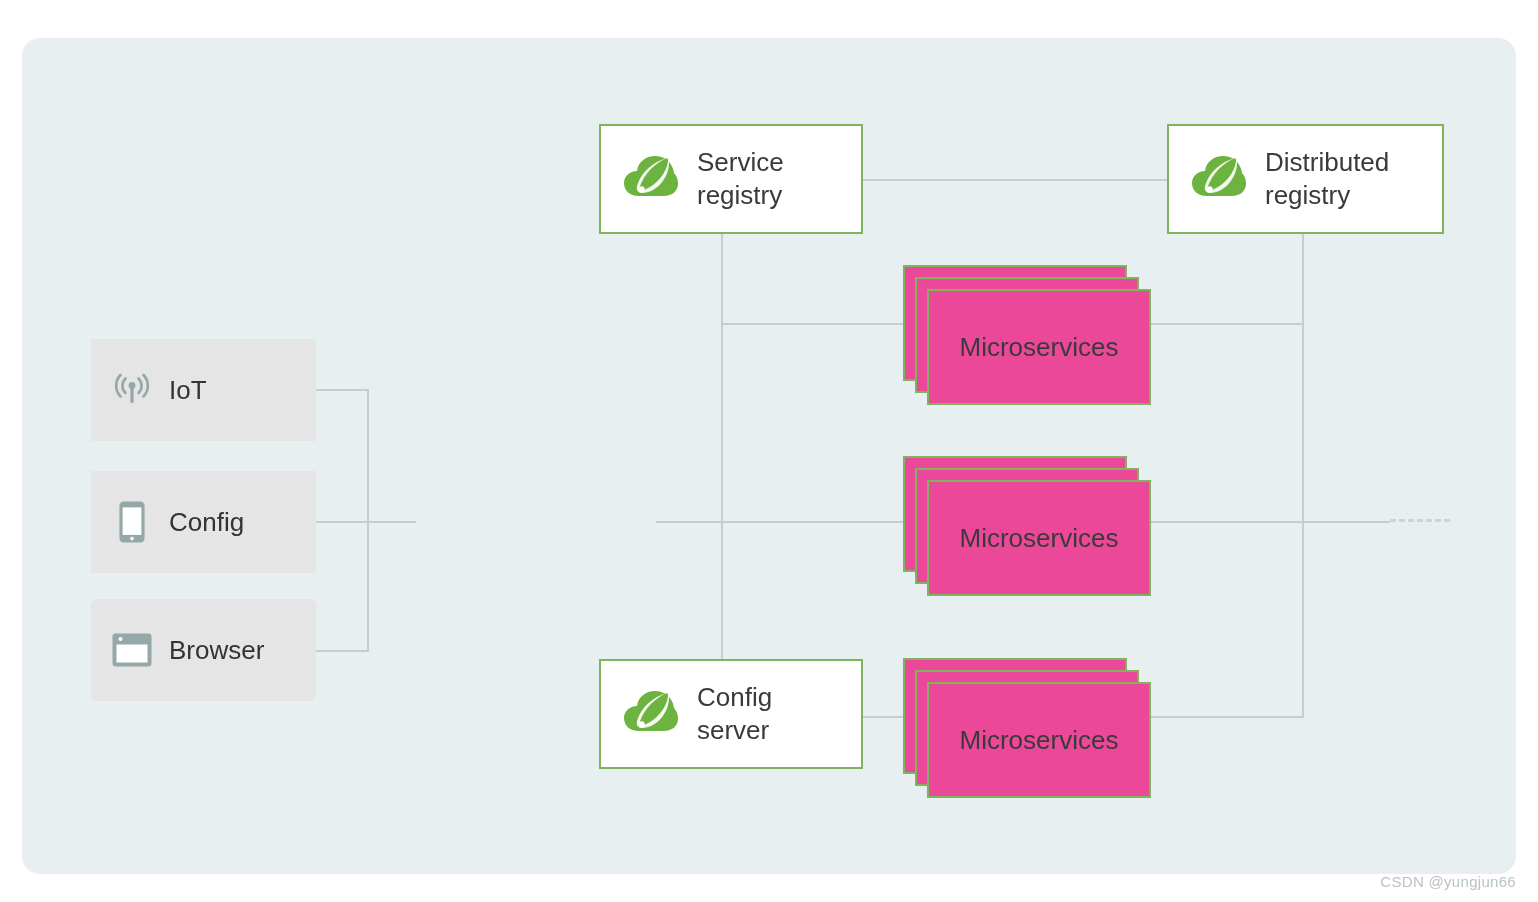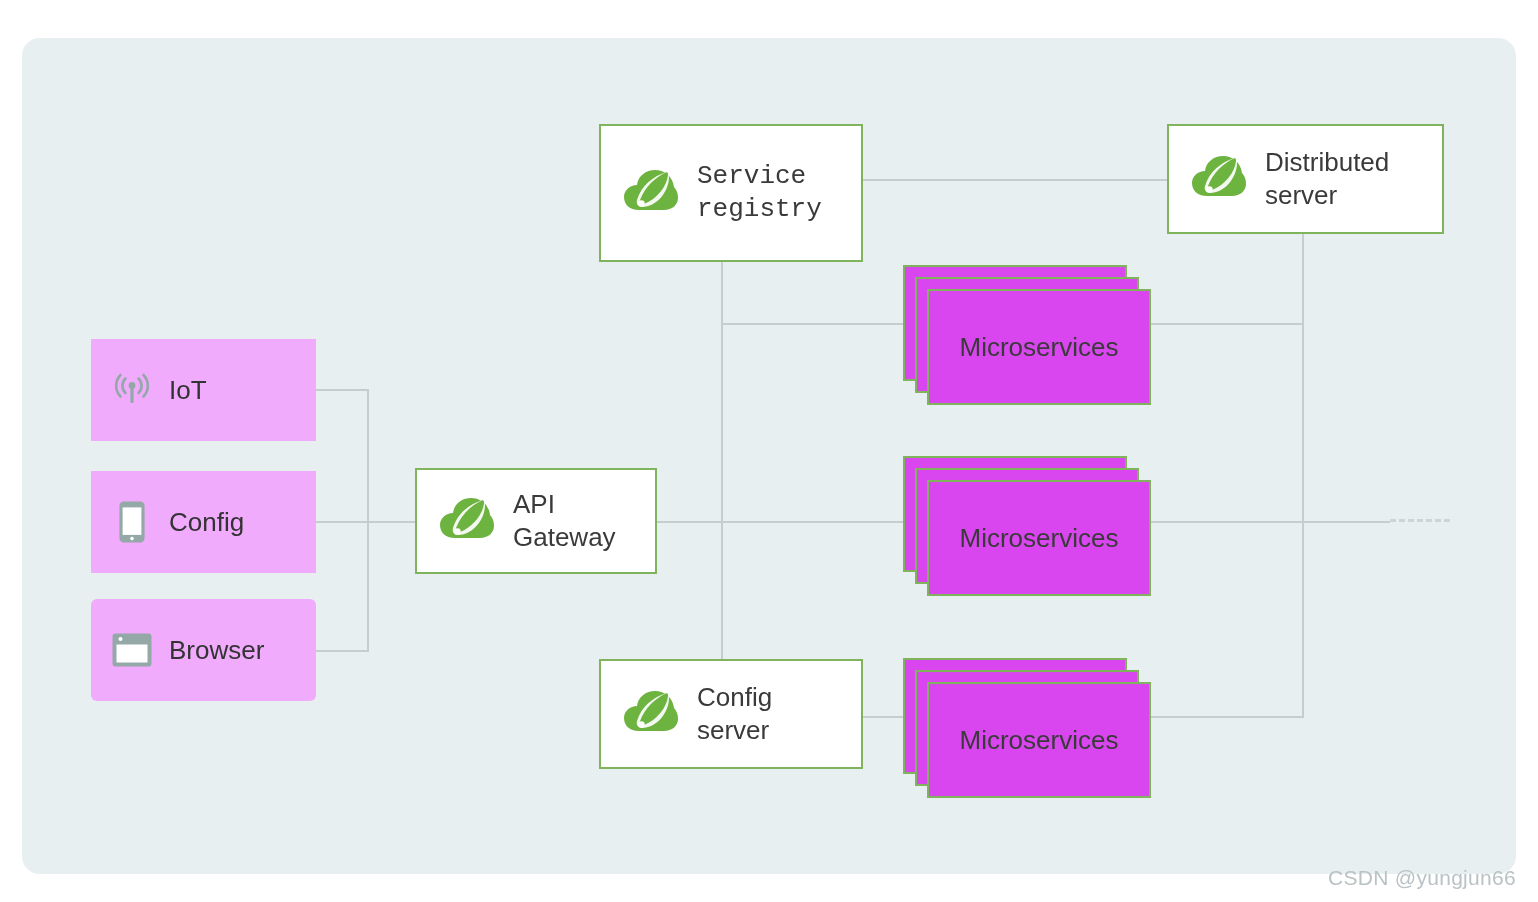--- a/index.html
+++ b/index.html
@@ -59,21 +59,21 @@
     flex: 0 0 auto;
     margin-left: 22px;
     margin-right: 18px;
   }
   
   .client {
     position: absolute;
     left: 91px;
     width: 225px;
     height: 102px;
-    background: #f0abfc;
+    background: #e5e5e5;
     border: none;
     box-sizing: border-box;
     display: flex;
     align-items: center;
   }
   .client .cicon {
     flex: 0 0 auto;
     margin-left: 20px;
     margin-right: 16px;
     display: flex;
@@ -86,21 +86,21 @@
     font-size: 26px;
   }
   
   .stack {
     position: absolute;
     width: 248px;
     height: 140px;
   }
   .stack .card {
     position: absolute;
-    background: #d946ef;
+    background: #ec4899;
     border: 2px solid #7fb45c;
     box-sizing: border-box;
     width: 224px;
     height: 116px;
   }
   .stack .card.c1 { left: 0px;  top: 0px; }
   .stack .card.c2 { left: 12px; top: 12px; }
   .stack .card.c3 {
     left: 24px; top: 24px;
     display: flex;
@@ -109,21 +109,21 @@
   }
   .stack .label {
     color: #3a3a3a;
     font-size: 26px;
   }
   .watermark {
     position: absolute;
     right: 22px;
     bottom: 12px;
     color: #b9c2c4;
-    font-size: 21px;
+    font-size: 15px;
     letter-spacing: 0.3px;
   }
 </style>
 </head>
 <body>
 
 <div id="canvas">
 
   <div class="panel"></div>
 
@@ -185,34 +185,22 @@
     <span class="cicon">
       <svg width="42" height="36" viewBox="0 0 42 36" aria-hidden="true">
         <rect x="1.5" y="1.5" width="39" height="33" rx="3" fill="#94a8a8"></rect>
         <rect x="5.5" y="12.5" width="31" height="18" fill="#ffffff"></rect>
         <circle cx="9.5" cy="7" r="2" fill="#ffffff"></circle>
       </svg>
     </span>
     <span class="label">Browser</span>
   </div>
 
-  <div class="node" style="left:415px; top:468px; width:242px; height:106px;">
-    <span class="spring-logo">
-      <svg width="56" height="50" viewBox="0 0 56 50" aria-hidden="true">
-        <path d="M16 44 C6 44 1 38 1 31 C1 24 7 19 14 19 C15 10 23 4 32 4 C42 4 50 11 51 21 C54 24 55 28 55 32 C55 39 49 44 41 44 Z" fill="#6DB33F"></path>
-        <path d="M44 6 C30 10 18 20 14 34 C13 38 15 41 19 41 C33 41 46 26 46 11 C46 9 45 7 44 6 Z" fill="#ffffff" opacity="0.92"></path>
-        <path d="M44 6 C32 11 22 21 17 34 C16 37 18 39 21 38 C34 33 44 20 45 9 C45 8 45 7 44 6 Z" fill="#6DB33F"></path>
-        <circle cx="18.5" cy="37.5" r="3.2" fill="#ffffff"></circle>
-      </svg>
-    </span>
-    <span class="label">API
-Gateway</span>
-  </div>
-
-  <div class="node" style="left:599px; top:124px; width:264px; height:138px;font-family:Liberation Mono, monospace;">
+
+  <div class="node" style="left:599px; top:124px; width:264px; height:110px;">
     <span class="spring-logo">
       <svg width="56" height="50" viewBox="0 0 56 50" aria-hidden="true">
         <path d="M16 44 C6 44 1 38 1 31 C1 24 7 19 14 19 C15 10 23 4 32 4 C42 4 50 11 51 21 C54 24 55 28 55 32 C55 39 49 44 41 44 Z" fill="#6DB33F"></path>
         <path d="M44 6 C30 10 18 20 14 34 C13 38 15 41 19 41 C33 41 46 26 46 11 C46 9 45 7 44 6 Z" fill="#ffffff" opacity="0.92"></path>
         <path d="M44 6 C32 11 22 21 17 34 C16 37 18 39 21 38 C34 33 44 20 45 9 C45 8 45 7 44 6 Z" fill="#6DB33F"></path>
         <circle cx="18.5" cy="37.5" r="3.2" fill="#ffffff"></circle>
       </svg>
     </span>
     <span class="label">Service
 registry</span>
@@ -221,21 +209,21 @@
   <div class="node" style="left:1167px; top:124px; width:277px; height:110px;">
     <span class="spring-logo">
       <svg width="56" height="50" viewBox="0 0 56 50" aria-hidden="true">
         <path d="M16 44 C6 44 1 38 1 31 C1 24 7 19 14 19 C15 10 23 4 32 4 C42 4 50 11 51 21 C54 24 55 28 55 32 C55 39 49 44 41 44 Z" fill="#6DB33F"></path>
         <path d="M44 6 C30 10 18 20 14 34 C13 38 15 41 19 41 C33 41 46 26 46 11 C46 9 45 7 44 6 Z" fill="#ffffff" opacity="0.92"></path>
         <path d="M44 6 C32 11 22 21 17 34 C16 37 18 39 21 38 C34 33 44 20 45 9 C45 8 45 7 44 6 Z" fill="#6DB33F"></path>
         <circle cx="18.5" cy="37.5" r="3.2" fill="#ffffff"></circle>
       </svg>
     </span>
     <span class="label">Distributed
-server</span>
+registry</span>
   </div>
 
   <div class="node" style="left:599px; top:659px; width:264px; height:110px;">
     <span class="spring-logo">
       <svg width="56" height="50" viewBox="0 0 56 50" aria-hidden="true">
         <path d="M16 44 C6 44 1 38 1 31 C1 24 7 19 14 19 C15 10 23 4 32 4 C42 4 50 11 51 21 C54 24 55 28 55 32 C55 39 49 44 41 44 Z" fill="#6DB33F"></path>
         <path d="M44 6 C30 10 18 20 14 34 C13 38 15 41 19 41 C33 41 46 26 46 11 C46 9 45 7 44 6 Z" fill="#ffffff" opacity="0.92"></path>
         <path d="M44 6 C32 11 22 21 17 34 C16 37 18 39 21 38 C34 33 44 20 45 9 C45 8 45 7 44 6 Z" fill="#6DB33F"></path>
         <circle cx="18.5" cy="37.5" r="3.2" fill="#ffffff"></circle>
       </svg>

